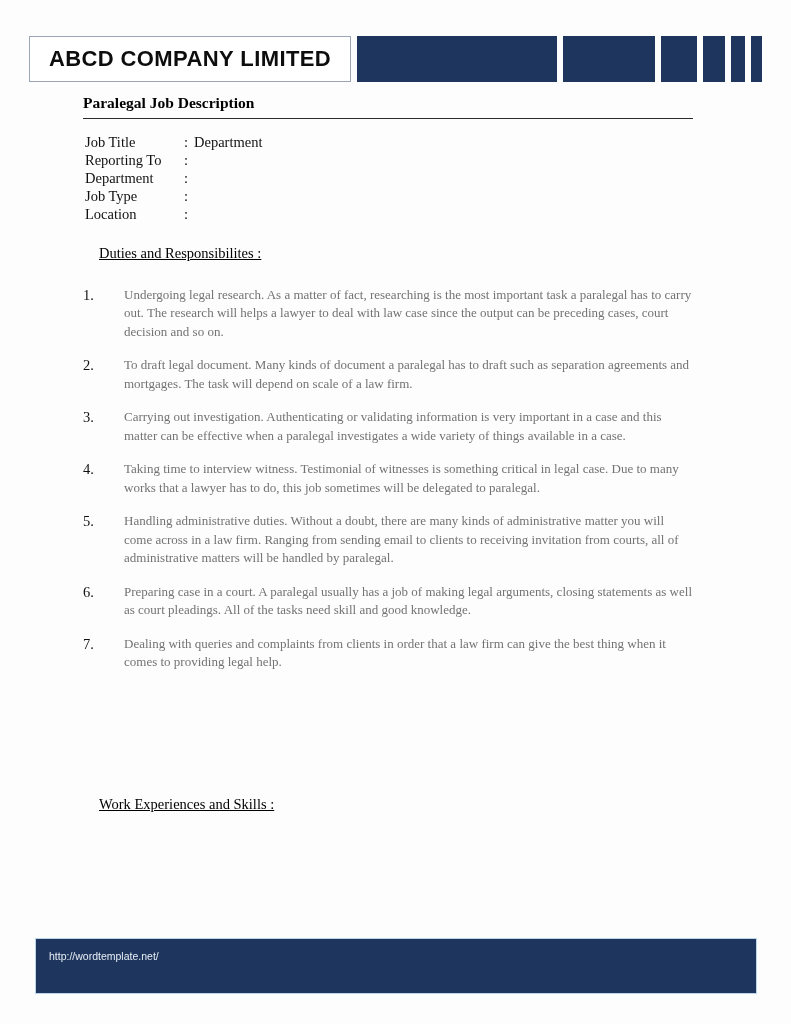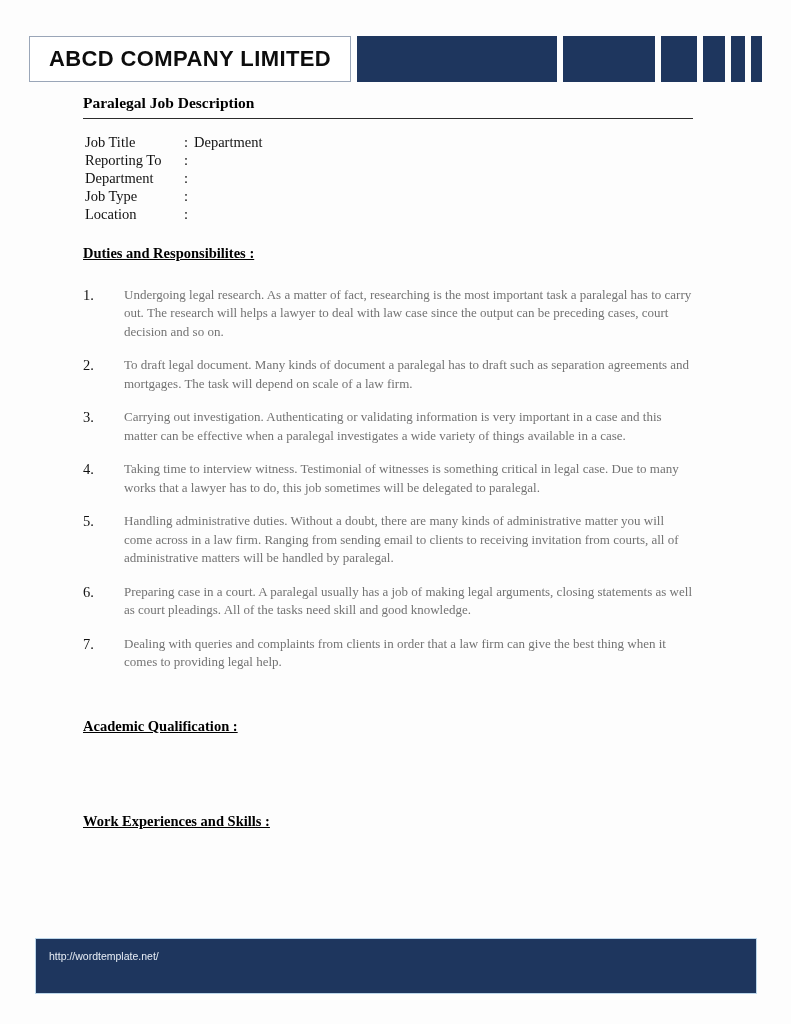--- a/index.html
+++ b/index.html
@@ -110,24 +110,24 @@
   }
   .meta-sep {
     width: 10px;
     flex: 0 0 10px;
   }
   .meta-value {
     white-space: nowrap;
   }
 
   .section-head {
-    font-weight: bold;
+    font-weight: normal;
     font-size: 14.5px;
     text-decoration: underline;
-    margin: 0;
+    margin: 16px;
     padding: 0;
     color: #000;
     white-space: nowrap;
   }
   .sec-duties   { margin-top: 22px; }
   .sec-academic { margin-top: 0; }
   .sec-work     { margin-top: 0; }
 
   
   .duties {
@@ -271,21 +271,20 @@
 
       <li class="duty">
         <span class="duty-num">7.</span>
         <span class="duty-text">Dealing with queries and complaints from clients in order that a law firm can give the best thing when it comes to providing legal help.</span>
       </li>
 
     </ol>
 
     <div class="spacer-academic"></div>
 
-    <div class="section-head sec-academic">Academic Qualification :</div>
 
     <div class="spacer-work"></div>
 
     <div class="section-head sec-work">Work Experiences and Skills :</div>
 
   </div>
 
   <div class="footer">
     <span class="footer-url">http://wordtemplate.net/</span>
   </div>

